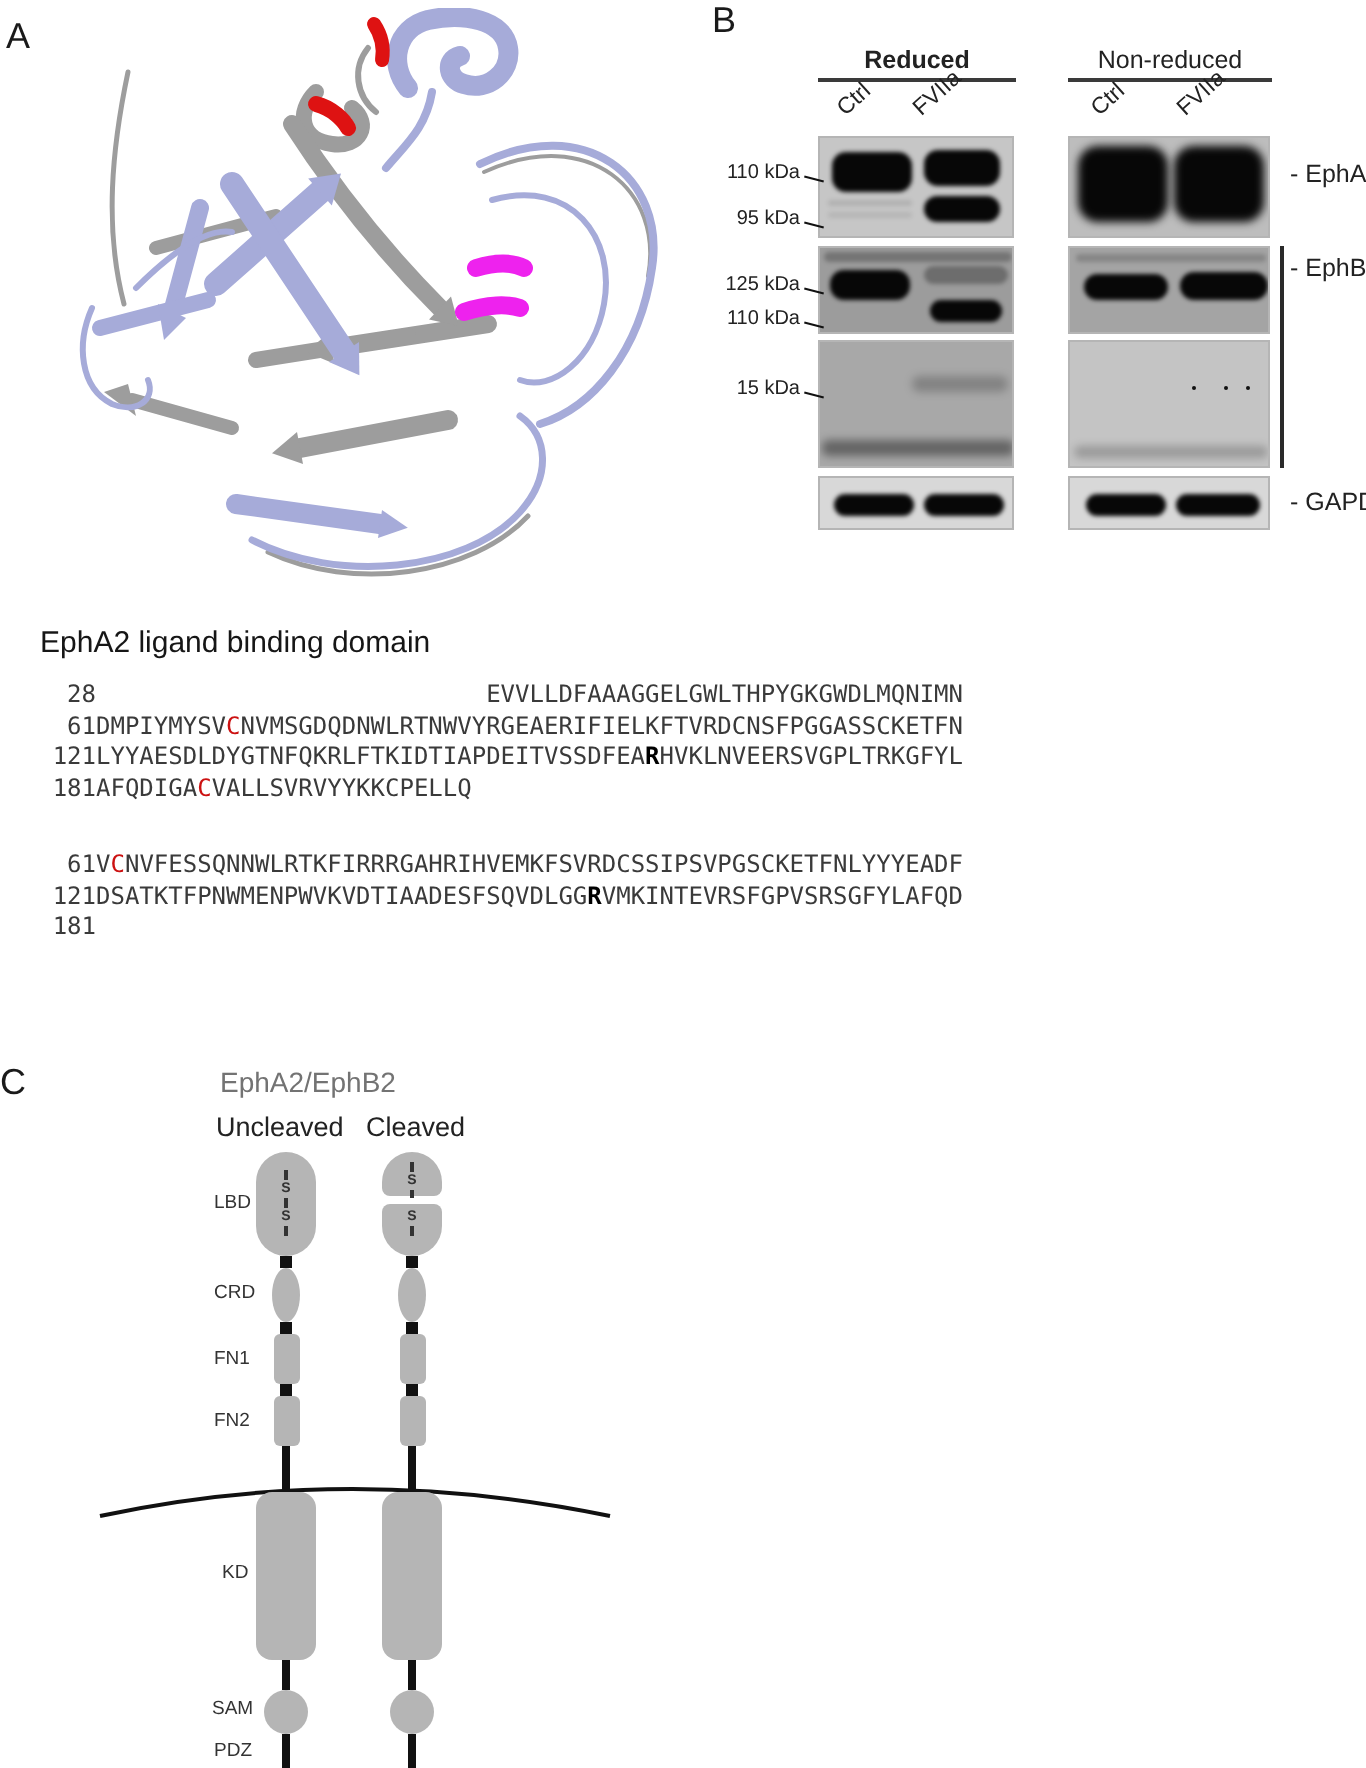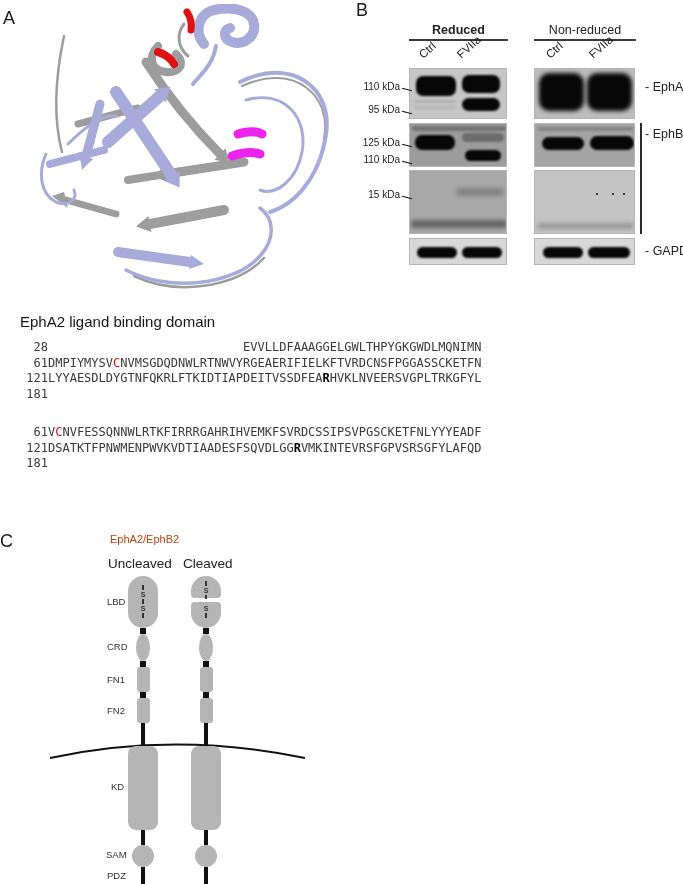--- a/index.html
+++ b/index.html
@@ -28,21 +28,21 @@
   .seq-block { position: absolute; left: 20px; }
   .seq-heading { font-size: 15px; color: #161616; font-weight: 400; }
   .seq-lines { font-family: "DejaVu Sans Mono", monospace; font-size: 12px; line-height: 15.5px; color: #3a3a3a; }
   .seq-line { display: flex; }
   .seq-num { width: 28px; text-align: right; margin-right: 0; flex: none; }
   .seq-text { white-space: pre; }
   .aa-red { color: #cc1111; }
   .aa-bold { font-weight: bold; color: #000; }
 
   
-  .c-title { position: absolute; font-size: 11px; color: #c2410c; }
+  .c-title { position: absolute; font-size: 14px; color: #737373; }
   .c-col-label { position: absolute; font-size: 13.5px; color: #222; }
   .domain-label { position: absolute; font-size: 9.5px; color: #333; }
   .dom { position: absolute; background: #b5b5b5; }
   .stem { position: absolute; width: 3.5px; background: #111; }
   .connector-sq { position: absolute; width: 6px; height: 6px; background: #111; }
   .ss { position: absolute; display: flex; flex-direction: column; align-items: center; gap: 1px; }
   .ss-bar { width: 1.5px; height: 5px; background: #333; }
   .ss-letter { font-size: 7px; line-height: 7px; font-weight: bold; color: #333;
                font-family: "Liberation Sans", sans-serif; }
 </style>
@@ -191,20 +191,21 @@
       <div class="seq-line">
           <span class="seq-num">61</span>
           <span class="seq-text"><span class="">DMPIYMYSV</span><span class="aa-red">C</span><span class="">NVMSGDQDNWLRTNWVYRGEAERIFIELKFTVRDCNSFPGGASSCKETFN</span></span>
         </div>
       <div class="seq-line">
           <span class="seq-num">121</span>
           <span class="seq-text"><span class="">LYYAESDLDYGTNFQKRLFTKIDTIAPDEITVSSDFEA</span><span class="aa-bold">R</span><span class="">HVKLNVEERSVGPLTRKGFYL</span></span>
         </div>
       <div class="seq-line">
           <span class="seq-num">181</span>
+          <span class="seq-text"><span class="">AFQDIGA</span><span class="aa-red">C</span><span class="">VALLSVRVYYKKCPELLQ</span></span>
         </div>
     </div>
   </div>
 
   <div class="seq-block" style="top:425px;">
     <div class="seq-lines">
       <div class="seq-line">
           <span class="seq-num">61</span>
           <span class="seq-text"><span class="">V</span><span class="aa-red">C</span><span class="">NVFESSQNNWLRTKFIRRRGAHRIHVEMKFSVRDCSSIPSVPGSCKETFNLYYYEADF</span></span>
         </div>

